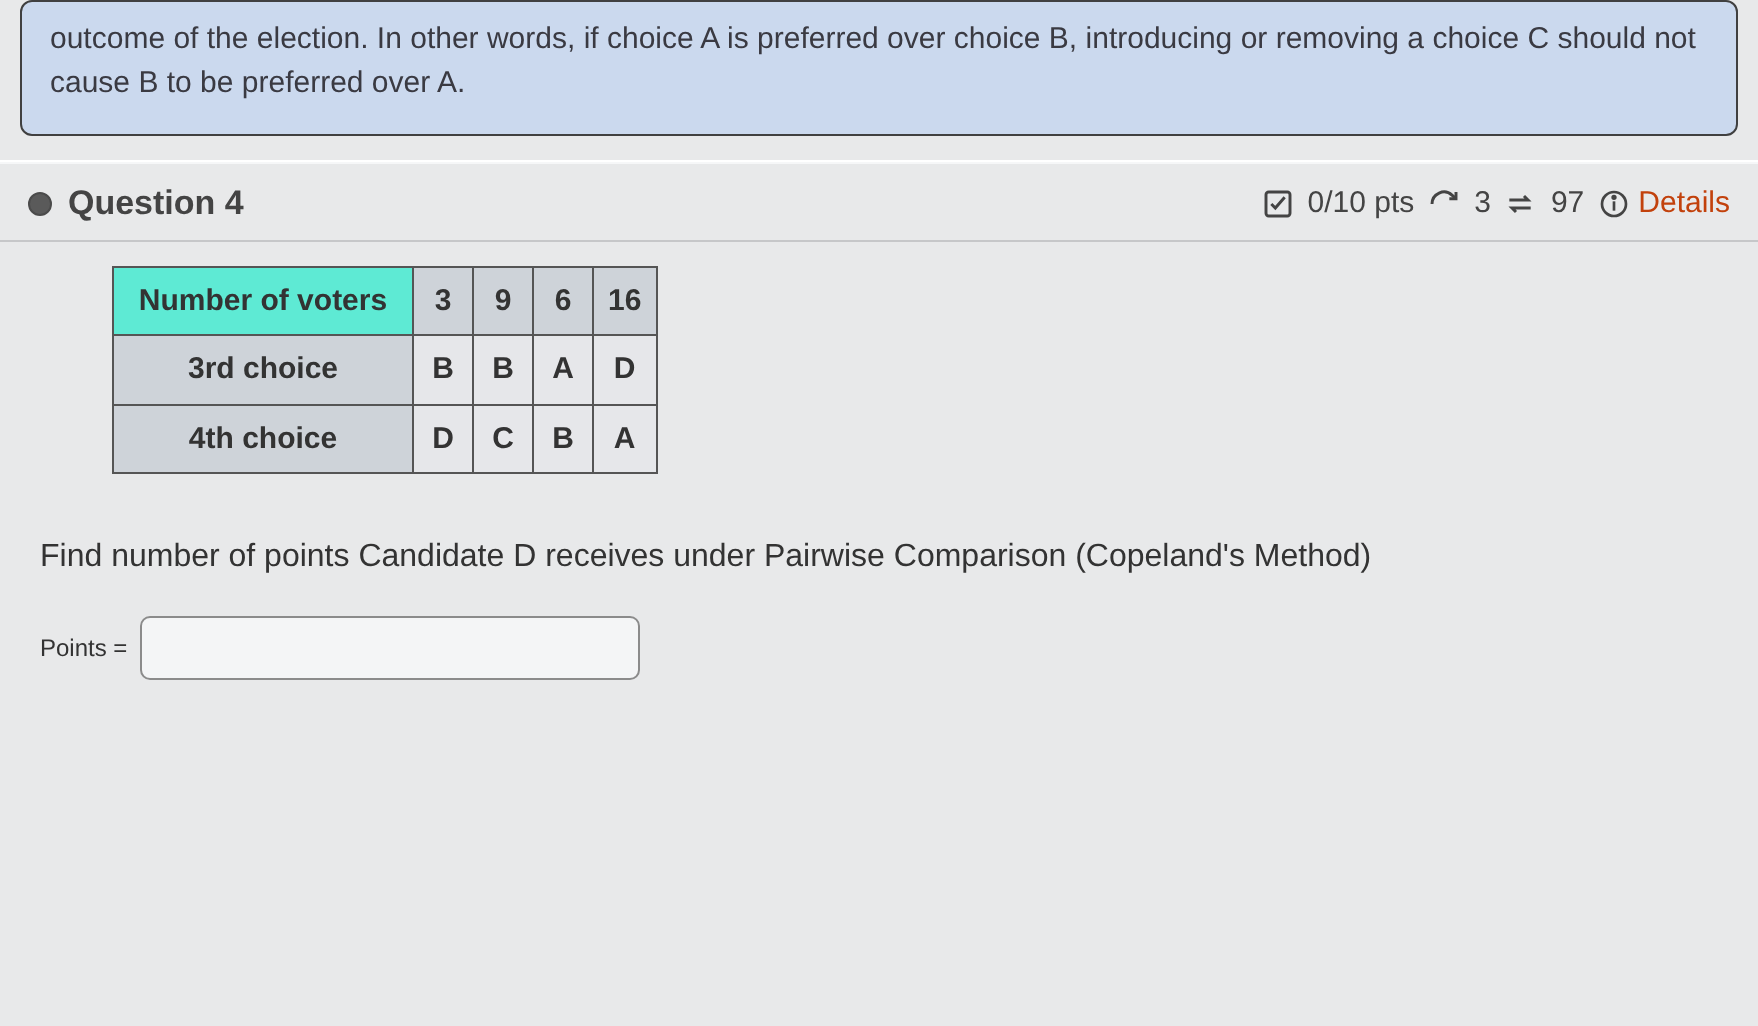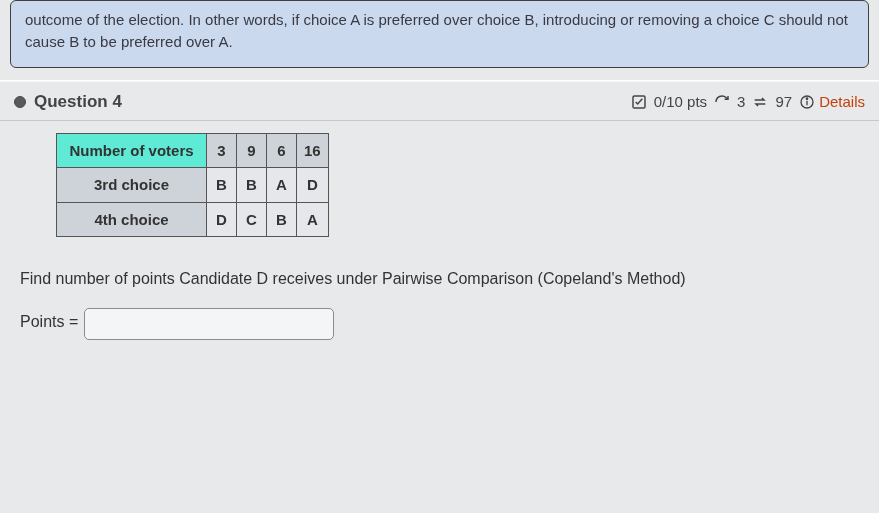--- a/index.html
+++ b/index.html
@@ -48,21 +48,21 @@
       font-size:15px;
       font-weight:700;
       color:#333;
       background:#e6e7ea;
       min-width:30px;
     }
     table.voters th.rowlabel { background:#ced3d9; font-weight:700; min-width:150px;}
     table.voters tr:first-child th.rowlabel { background:#5eead4; }
     table.voters tr:first-child td, table.voters tr:first-child th { background:#ced3d9; }
     .prompt { margin: 0 0 16px -36px; font-size:16px; }
-    .field-row { margin: 0 0 22px -36px; display:flex; align-items:flex-start; gap:6px; font-size:16px;}
+    .field-row { margin: 0 0 22px -36px; display:flex; align-items:center; gap:6px; font-size:12px;}
     .field-row .box {
       display:inline-block; width:250px; height:32px;
       border:1px solid #8b8b8b; border-radius:5px; background:#f4f5f6;
     }
   </style>
 </head>
 <body>
 
 <div class="intro-box">
   <span>outcome of the election. In other words, if choice A is preferred over choice B, introducing or removing a choice C should not cause B to be preferred over A.</span>

